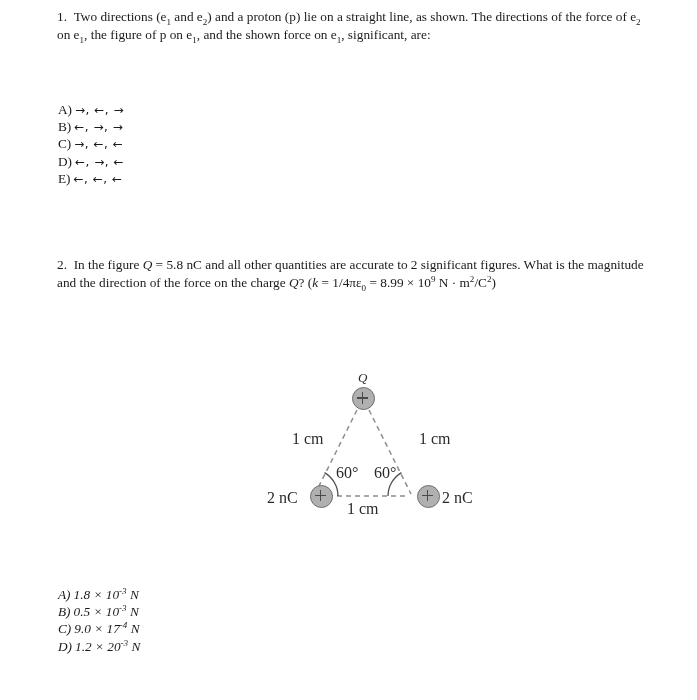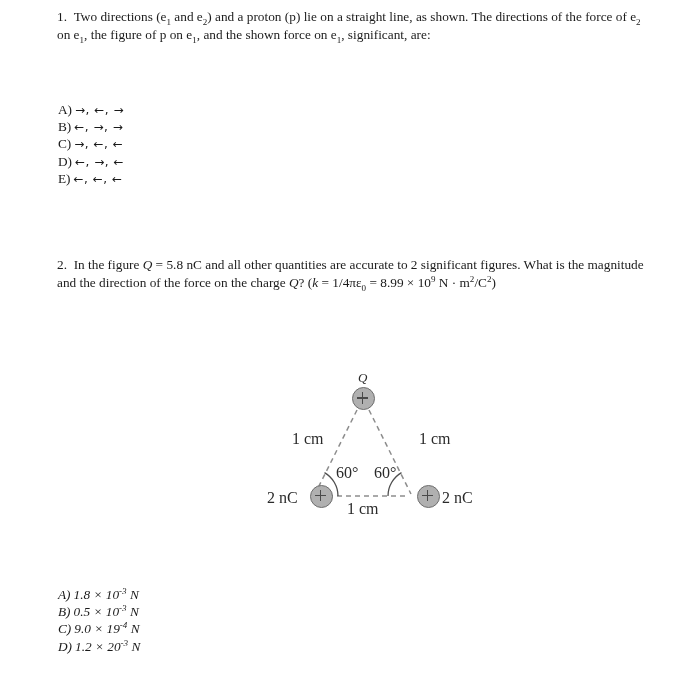--- a/index.html
+++ b/index.html
@@ -214,21 +214,21 @@
   </div>
 
   <div class="answers" id="q2-answers">
     <div class="answer-row">
       <span class="ans-label">A)</span><span>1.8 × 10</span><sup>-3</sup><span> N</span>
     </div>
     <div class="answer-row">
       <span class="ans-label">B)</span><span>0.5 × 10</span><sup>-3</sup><span> N</span>
     </div>
     <div class="answer-row">
-      <span class="ans-label">C)</span><span>9.0 × 19</span><sup>-4</sup><span> N</span>
+      <span class="ans-label">C)</span><span>9.0 × 17</span><sup>-4</sup><span> N</span>
     </div>
     <div class="answer-row">
       <span class="ans-label">D)</span><span>1.2 × 20</span><sup>-3</sup><span> N</span>
     </div>
   </div>
 
 </div>
 
 <style>
   

